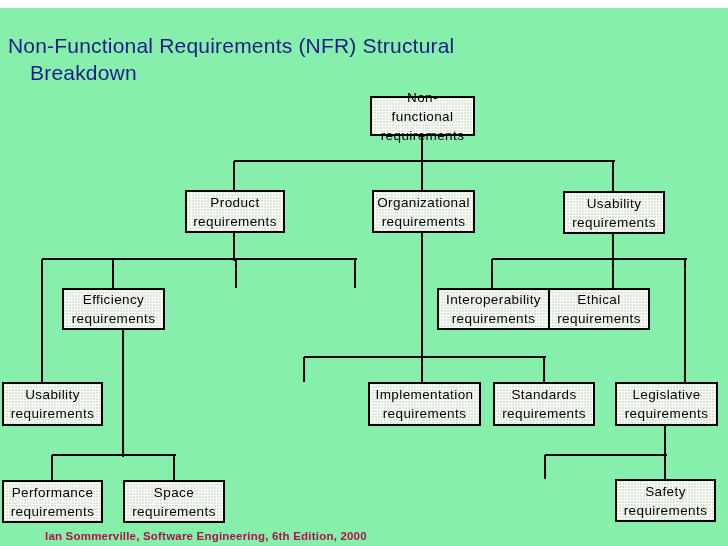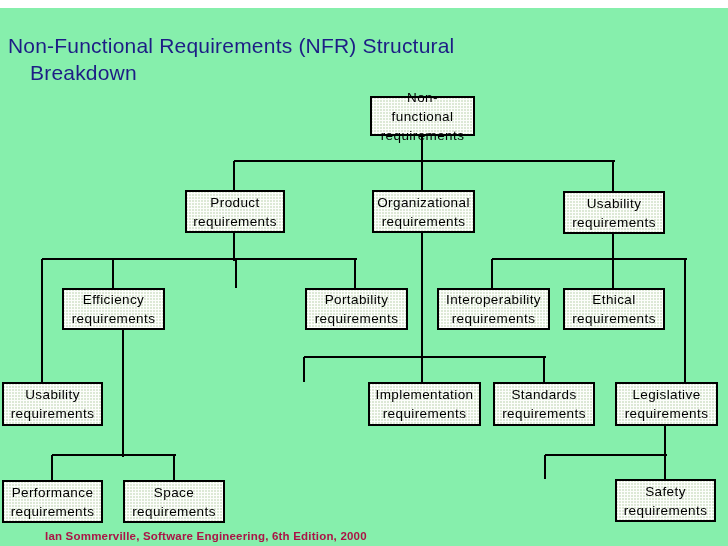--- a/index.html
+++ b/index.html
@@ -75,23 +75,22 @@
       <div class="line" style="left: 664px; top: 447px; width: 2px; height: 24px;"></div>
     </div>
 
   <div class="node" style="left:370px;top:88px;width:105px;height:40px">Non-functional requirements</div>
 
   <div class="node" style="left:185px;top:182px;width:100px;height:43px">Product requirements</div>
   <div class="node" style="left:372px;top:182px;width:103px;height:43px">Organizational requirements</div>
   <div class="node" style="left:563px;top:183px;width:102px;height:43px">Usability requirements</div>
 
   <div class="node" style="left:62px;top:280px;width:103px;height:42px">Efficiency requirements</div>
-  <div class="node" style="left:305px;top:280px;width:103px;height:42px">Portability requirements</div>
   <div class="node" style="left:437px;top:280px;width:113px;height:42px">Interoperability requirements</div>
-  <div class="node" style="left:563px;top:280px;width:102px;height:42px">Ethical requirements</div>
+  <div class="node" style="left:548px;top:280px;width:102px;height:42px">Ethical requirements</div>
 
   <div class="node" style="left:2px;top:374px;width:101px;height:44px">Usability requirements</div>
   <div class="node" style="left:368px;top:374px;width:113px;height:44px">Implementation requirements</div>
   <div class="node" style="left:493px;top:374px;width:102px;height:44px">Standards requirements</div>
   <div class="node" style="left:615px;top:374px;width:103px;height:44px">Legislative requirements</div>
 
   <div class="node" style="left:2px;top:472px;width:101px;height:43px">Performance requirements</div>
   <div class="node" style="left:123px;top:472px;width:102px;height:43px">Space requirements</div>
   <div class="node" style="left:615px;top:471px;width:101px;height:43px">Safety requirements</div>
 

